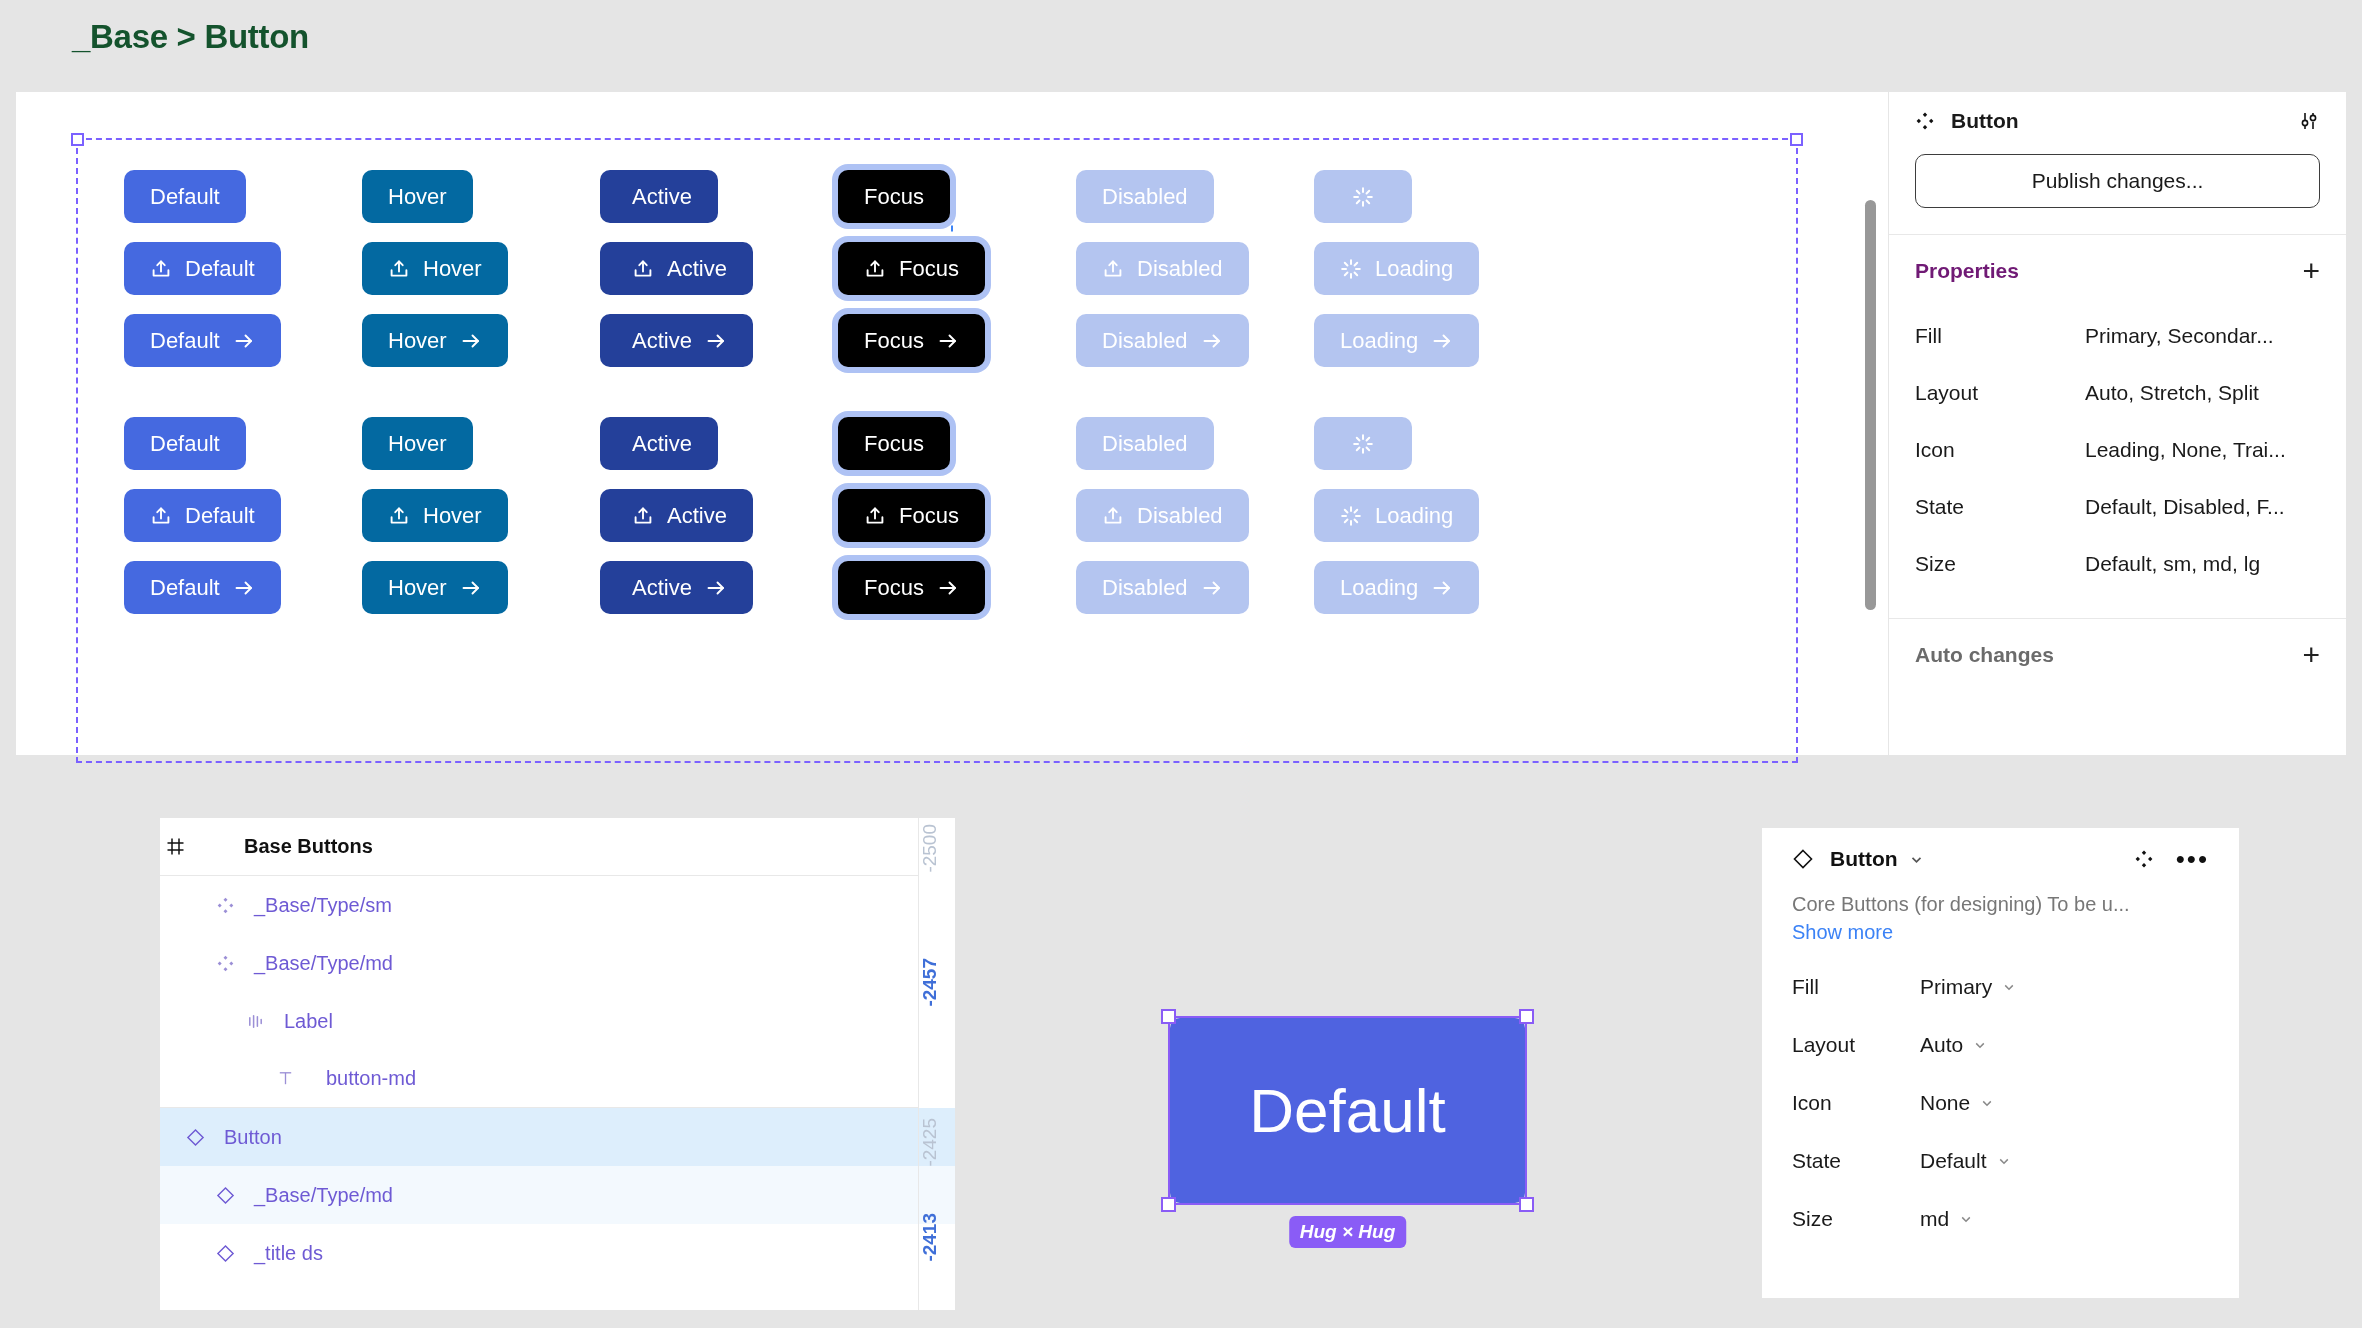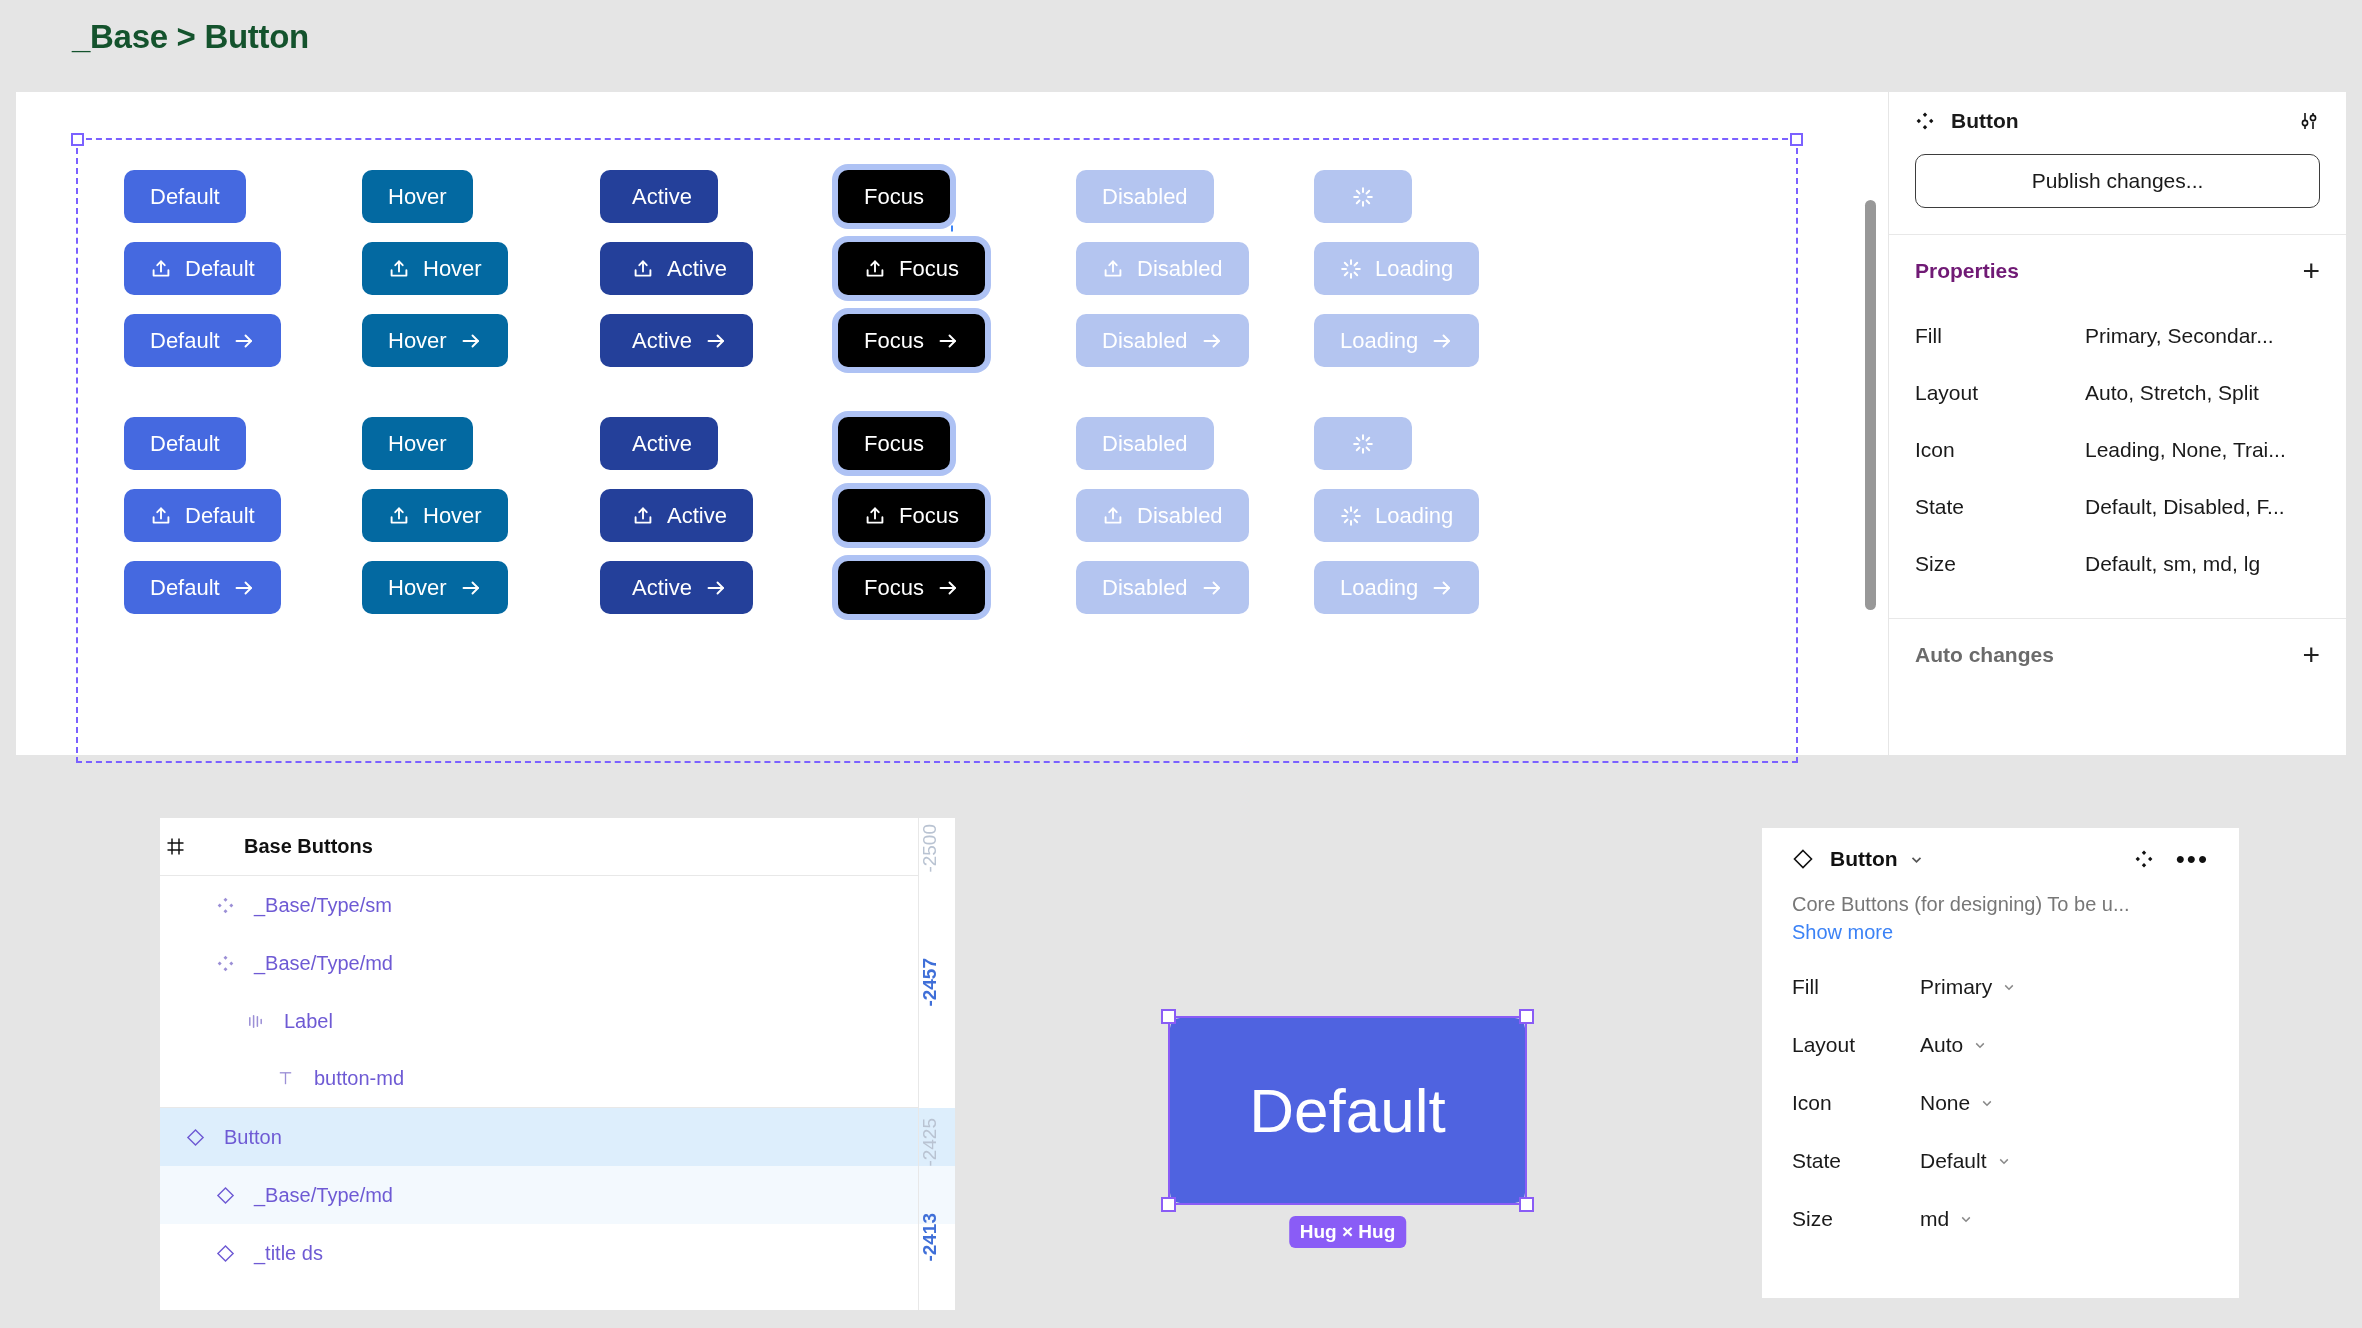--- a/index.html
+++ b/index.html
@@ -190,20 +190,21 @@
   .sq-handle.tr { right: -9px; top: -9px; }
   .sq-handle.bl { left: -9px; bottom: -9px; }
   .sq-handle.br { right: -9px; bottom: -9px; }
   .size-badge {
     position: absolute; left: 50%; transform: translateX(-50%);
     top: 198px;
     background: #8a5cf6; color: #fff;
     font-size: 19px; font-weight: 700;
     padding: 5px 11px; border-radius: 6px;
     white-space: nowrap;
+    font-style: italic;
   }
 
   
   .inspector {
     position: absolute; left: 1762px; top: 828px;
     width: 477px; height: 470px;
     background: #ffffff;
   }
   .insp-head {
     display: flex; align-items: center;
@@ -742,21 +743,21 @@
         <span class="ic layer-ico">
           <svg width="19" height="19" viewBox="0 0 20 20" fill="none" stroke="#9b8fd6" stroke-width="1.6" stroke-linecap="round">
             <line x1="4" y1="6" x2="4" y2="14"></line>
             <line x1="8" y1="4" x2="8" y2="16"></line>
             <line x1="12" y1="5" x2="12" y2="15"></line>
             <line x1="16" y1="8" x2="16" y2="12"></line>
           </svg>
         </span>
         <span class="layer-label">Label</span>
       </div>
-      <div class="layer-row sep" style="padding-left: 110px;">
+      <div class="layer-row sep" style="padding-left: 110px; gap: 12px;">
         <span class="ic layer-ico">
           <svg width="19" height="19" viewBox="0 0 20 20" fill="none" stroke="#9b8fd6" stroke-width="1.4">
             <line x1="4" y1="4" x2="16" y2="4"></line>
             <line x1="10" y1="4" x2="10" y2="16"></line>
           </svg>
         </span>
         <span class="layer-label">button-md</span>
       </div>
       <div class="layer-row selected" style="padding-left: 20px;">
         <span class="ic layer-ico">

